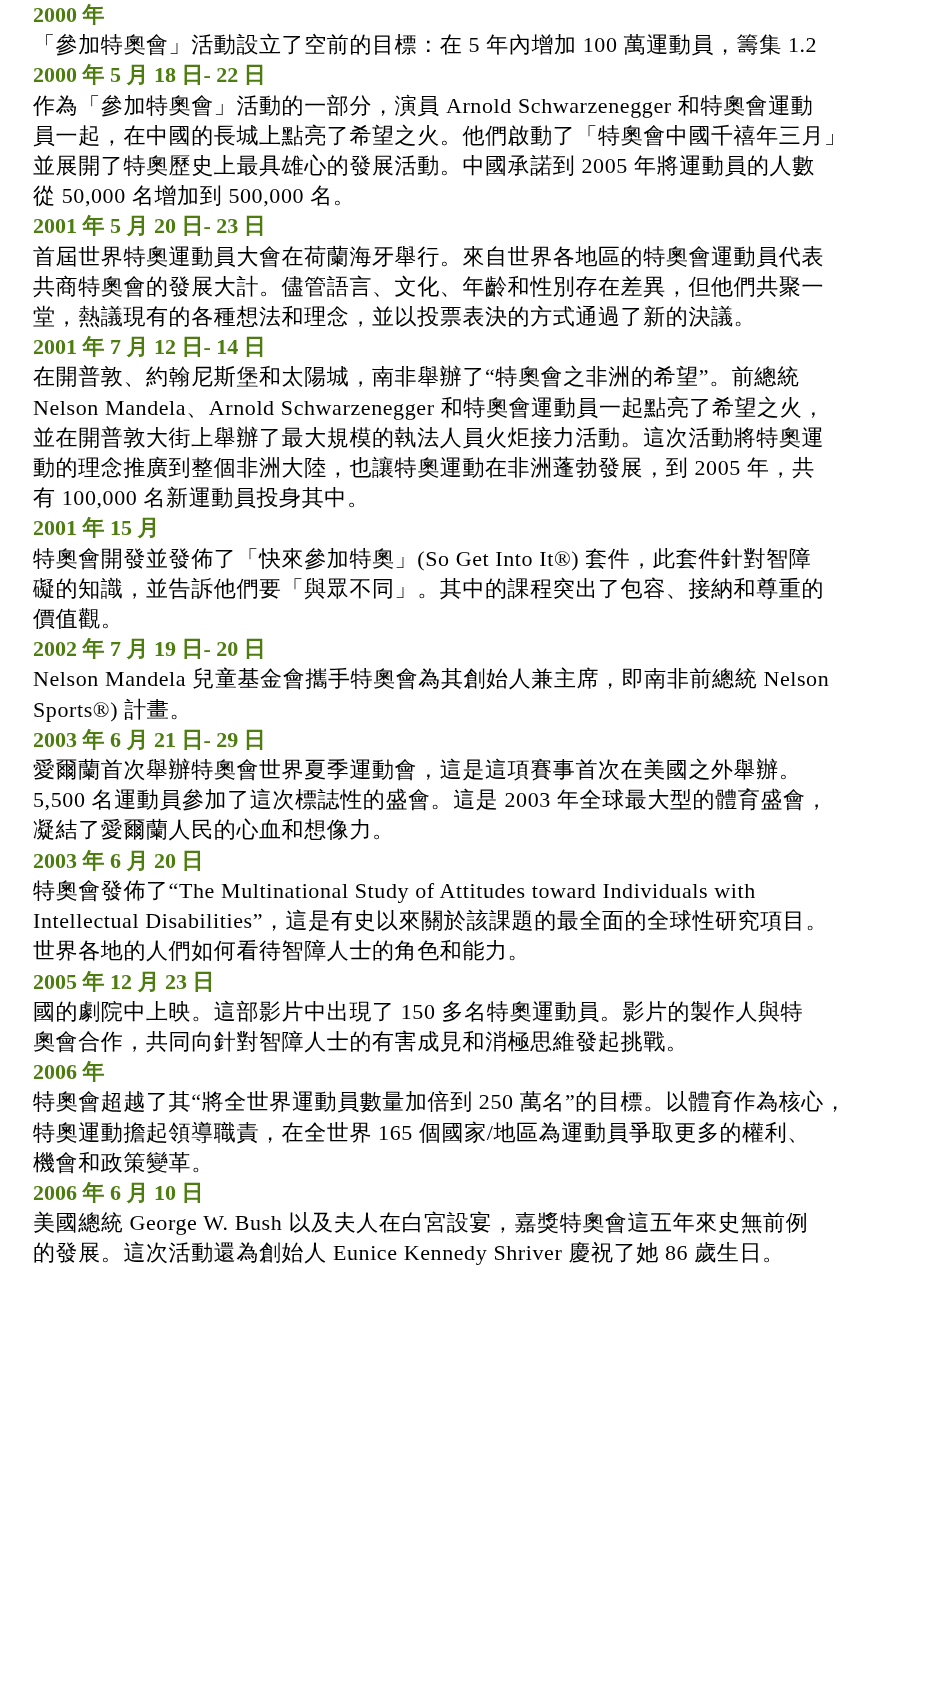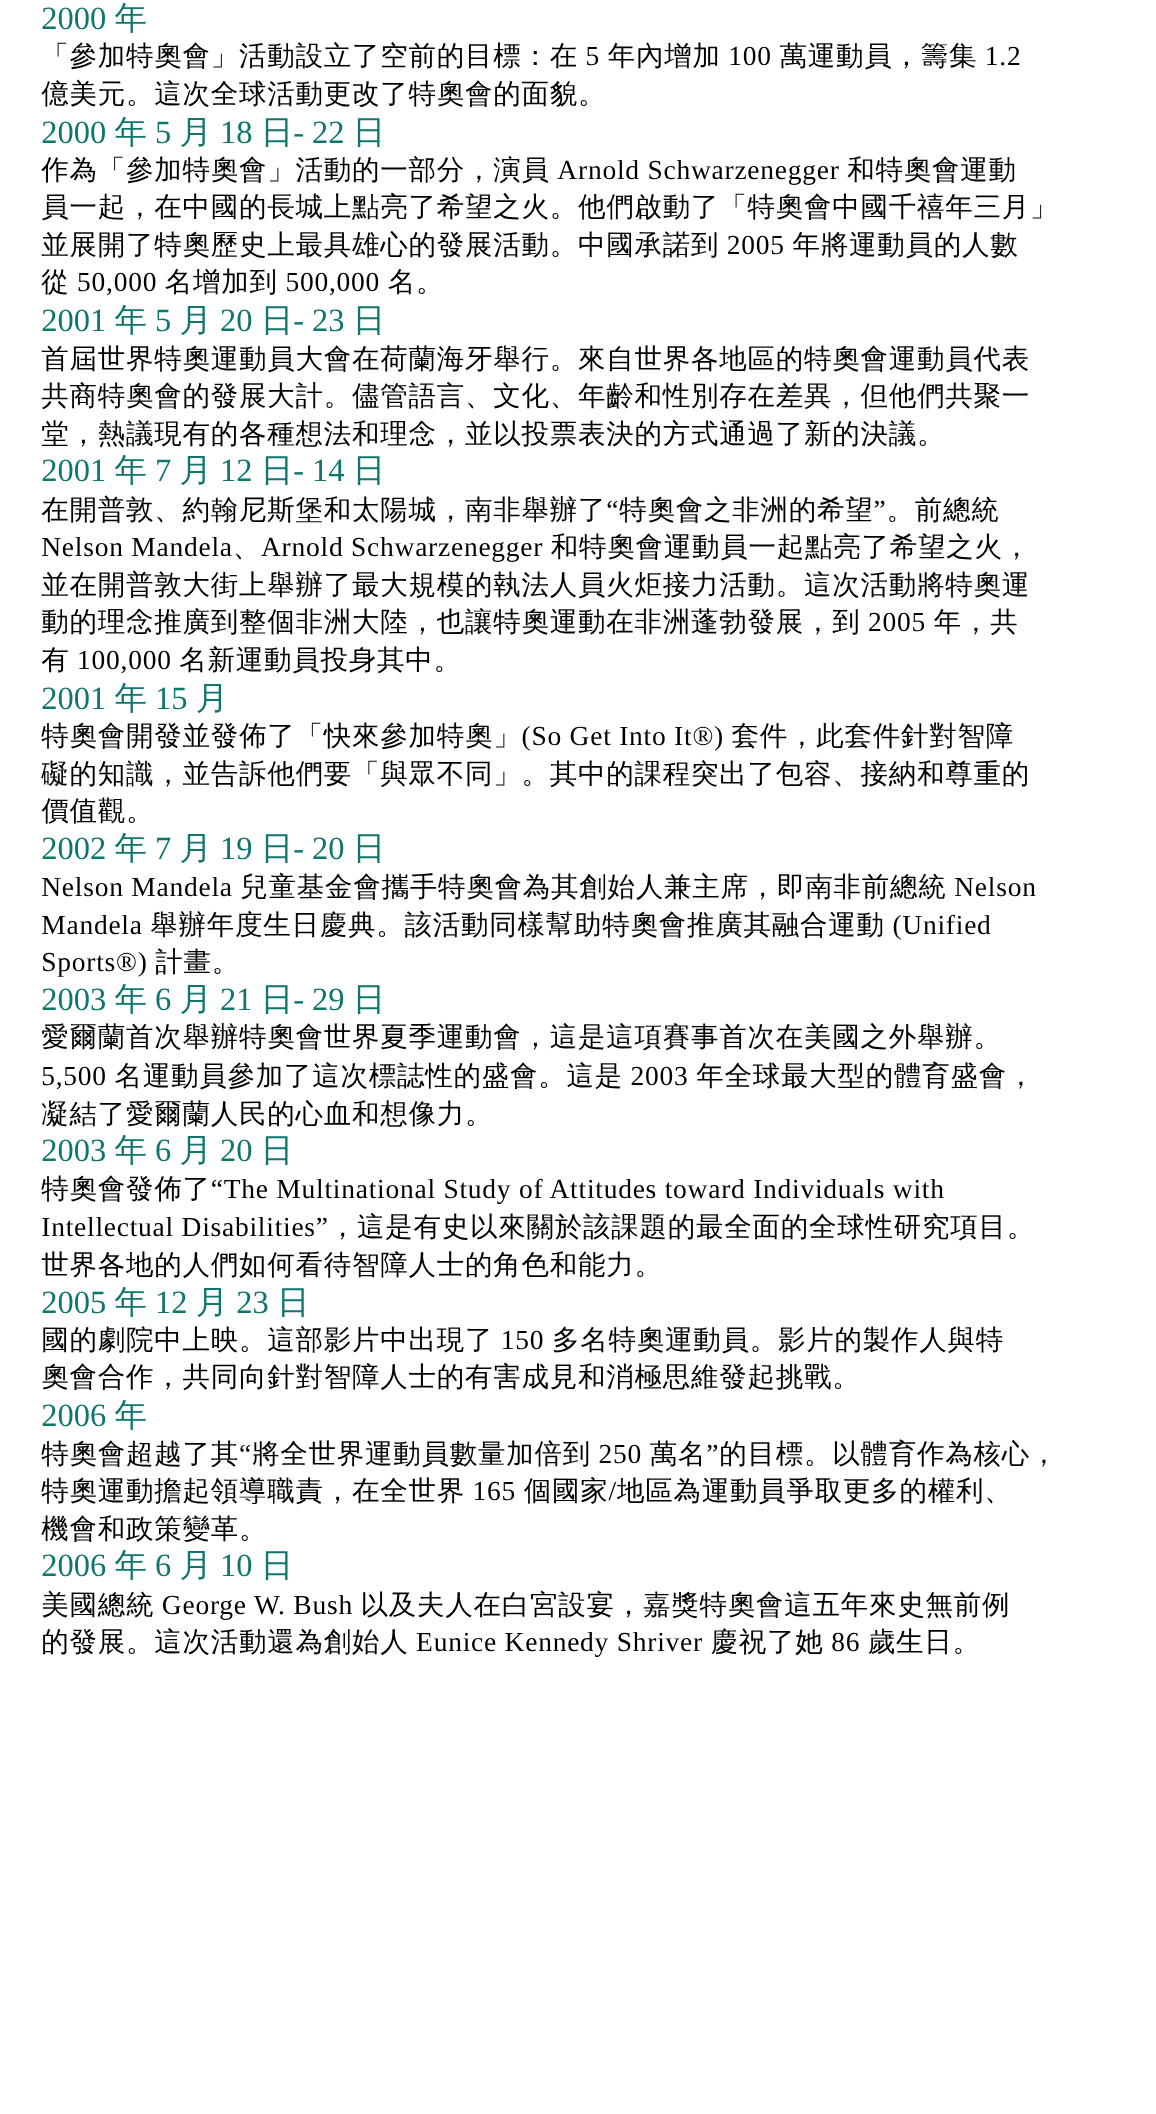--- a/index.html
+++ b/index.html
@@ -18,26 +18,26 @@
       left: 33px;
       top: 0px;
       width: 880px;
       font-family: "Liberation Serif", "DejaVu Serif", serif;
       font-size: 22px;
       line-height: 30.2px;
       color: #000000;
     }
     .entry { margin: 0; padding: 0; }
     .date {
-      color: #0f766e;
+      color: #4d7c0f;
       margin: 0;
       padding: 0;
       white-space: nowrap;
-      font-weight: normal;
-      font-size: 26px;
+      font-weight: bold;
+      font-size: 22px;
     }
     .body-text {
       margin: 0;
       padding: 0;
       letter-spacing: 0.6px;
     }
     .body-text .ln {
       display: block;
       white-space: nowrap;
       font-family: Liberation Serif, serif;
@@ -45,21 +45,20 @@
   </style>
 </head>
 <body>
 
 <div class="doc">
 
   <div class="entry">
     <div class="date">2000 年</div>
     <div class="body-text">
       <span class="ln">「參加特奧會」活動設立了空前的目標：在 5 年內增加 100 萬運動員，籌集 1.2</span>
-      <span class="ln">億美元。這次全球活動更改了特奧會的面貌。</span>
     </div>
   </div>
 
   <div class="entry">
     <div class="date">2000 年 5 月 18 日- 22 日</div>
     <div class="body-text">
       <span class="ln">作為「參加特奧會」活動的一部分，演員 Arnold Schwarzenegger 和特奧會運動</span>
       <span class="ln">員一起，在中國的長城上點亮了希望之火。他們啟動了「特奧會中國千禧年三月」</span>
       <span class="ln">並展開了特奧歷史上最具雄心的發展活動。中國承諾到 2005 年將運動員的人數</span>
       <span class="ln">從 50,000 名增加到 500,000 名。</span>
@@ -92,21 +91,20 @@
       <span class="ln">特奧會開發並發佈了「快來參加特奧」(So Get Into It®) 套件，此套件針對智障</span>
       <span class="ln">礙的知識，並告訴他們要「與眾不同」。其中的課程突出了包容、接納和尊重的</span>
       <span class="ln">價值觀。</span>
     </div>
   </div>
 
   <div class="entry">
     <div class="date">2002 年 7 月 19 日- 20 日</div>
     <div class="body-text">
       <span class="ln">Nelson Mandela 兒童基金會攜手特奧會為其創始人兼主席，即南非前總統 Nelson</span>
-      <span class="ln">Mandela 舉辦年度生日慶典。該活動同樣幫助特奧會推廣其融合運動 (Unified</span>
       <span class="ln">Sports®) 計畫。</span>
     </div>
   </div>
 
   <div class="entry">
     <div class="date">2003 年 6 月 21 日- 29 日</div>
     <div class="body-text">
       <span class="ln">愛爾蘭首次舉辦特奧會世界夏季運動會，這是這項賽事首次在美國之外舉辦。</span>
       <span class="ln">5,500 名運動員參加了這次標誌性的盛會。這是 2003 年全球最大型的體育盛會，</span>
       <span class="ln">凝結了愛爾蘭人民的心血和想像力。</span>

